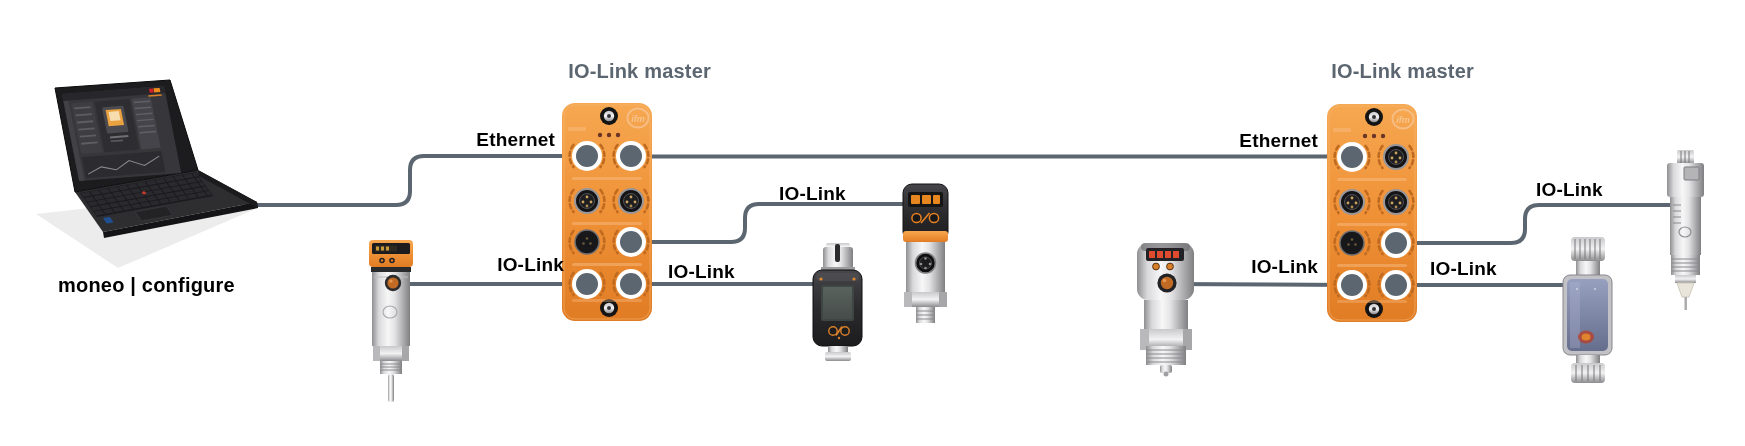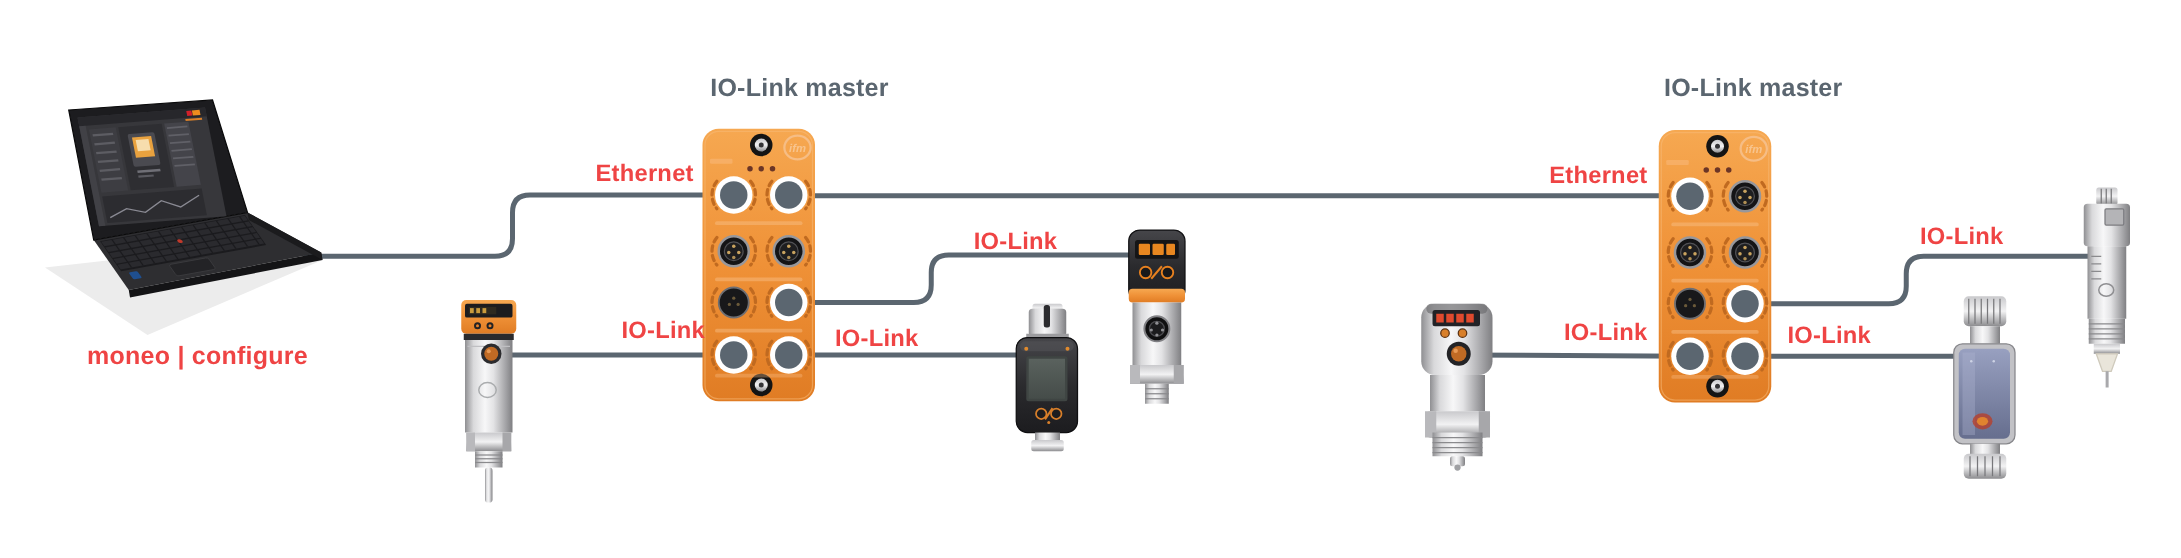--- a/index.html
+++ b/index.html
@@ -1,22 +1,22 @@
 <!DOCTYPE html>
 <html><head>
 <meta charset="utf-8">
 <style>
   html,body{margin:0;padding:0;background:#ffffff;}
   #canvas{position:relative;width:1745px;height:446px;background:#ffffff;overflow:hidden;
           font-family:"Liberation Sans",sans-serif;}
   #scene{position:absolute;left:0;top:0;}
-  .lbl{position:absolute;font:bold 19px "Liberation Sans",sans-serif;color:#ef4444;letter-spacing:.2px;white-space:nowrap;}
+  .lbl{position:absolute;font:bold 19px "Liberation Sans",sans-serif;color:#000000;letter-spacing:.2px;white-space:nowrap;}
   .ttl{position:absolute;font:bold 20px "Liberation Sans",sans-serif;color:#5b6670;letter-spacing:.2px;text-align:right;white-space:nowrap;}
   .right{text-align:right;}
-  .center{text-align:center;}
+  .center{text-align:left;}
   .arc{stroke:#c06a20;stroke-width:2.6;fill:none;stroke-dasharray:4.2 3.4;stroke-linecap:round;}
   .wire{stroke:#5b6670;stroke-width:4;fill:none;}
   .thr{stroke:#8a8a8d;stroke-width:1;}
   .knurl{stroke:#77777a;stroke-width:1;}
 </style>
 </head>
 <body>
 
 <div id="canvas">
 

